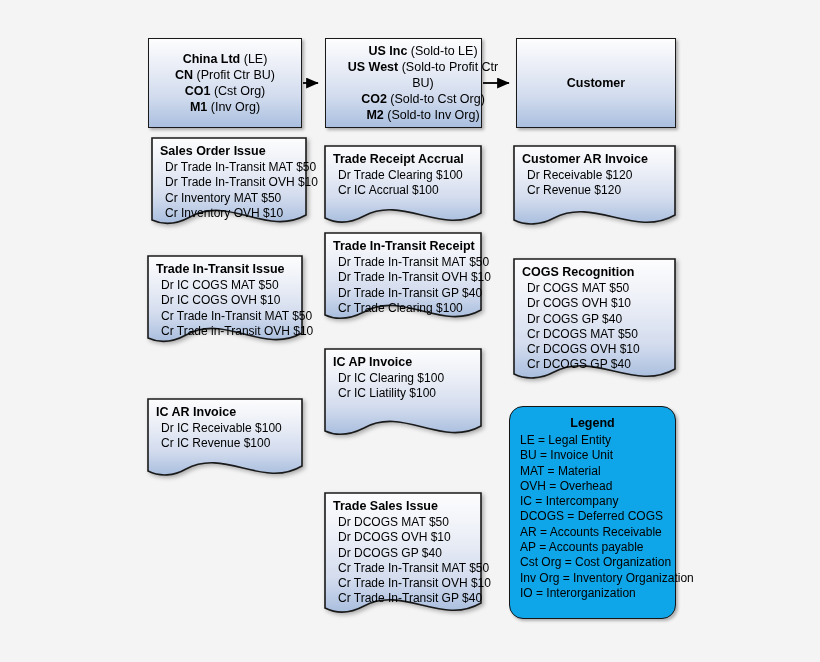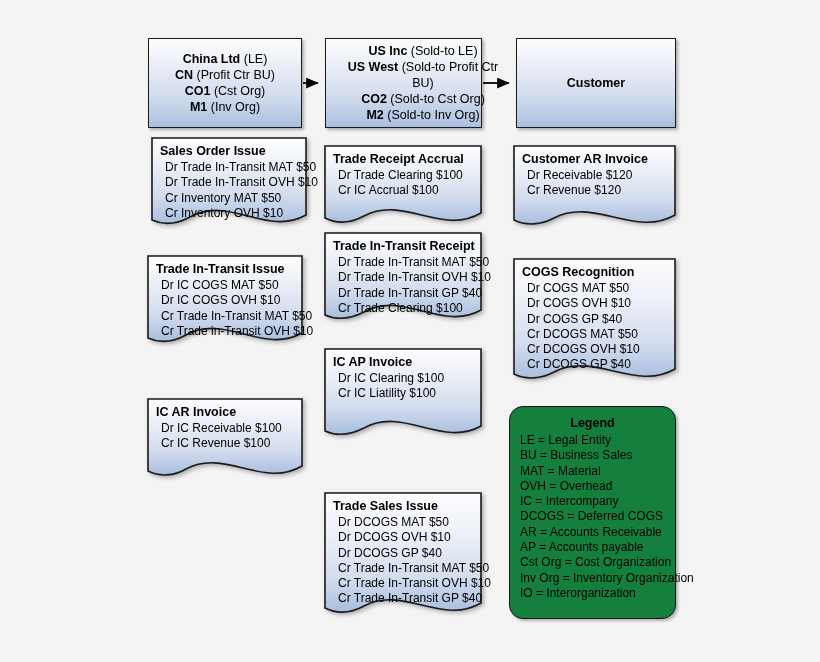--- a/index.html
+++ b/index.html
@@ -74,21 +74,21 @@
   .doc .doc-line {
     white-space: nowrap;
     padding-left: 5px;
   }
 
   
   .legend {
     position: absolute;
     border: 1.6px solid #151515;
     border-radius: 14px;
-    background: #15803d;
+    background: #0ea5e9;
     box-shadow: 2px 2px 3px rgba(0,0,0,0.28);
     box-sizing: border-box;
     padding: 9px 0 8px 0;
   }
   .legend-title {
     text-align: center;
     font-weight: bold;
     font-size: 12.5px;
     margin-bottom: 3px;
   }
@@ -333,21 +333,21 @@
       <div class="doc-line">Dr DCOGS GP $40</div>
       <div class="doc-line">Cr Trade In-Transit MAT $50</div>
       <div class="doc-line">Cr Trade In-Transit OVH $10</div>
       <div class="doc-line">Cr Trade In-Transit GP $40</div>
     </div>
   </div>
 
   <div class="legend" id="legend-box" style="left:509px; top:406px; width:167px; height:213px;">
     <div class="legend-title">Legend</div>
     <div class="legend-line">LE = Legal Entity</div>
-    <div class="legend-line">BU = Business Sales</div>
+    <div class="legend-line">BU = Invoice Unit</div>
     <div class="legend-line">MAT = Material</div>
     <div class="legend-line">OVH = Overhead</div>
     <div class="legend-line">IC = Intercompany</div>
     <div class="legend-line">DCOGS = Deferred COGS</div>
     <div class="legend-line">AR = Accounts Receivable</div>
     <div class="legend-line">AP = Accounts payable</div>
     <div class="legend-line">Cst Org = Cost Organization</div>
     <div class="legend-line">Inv Org = Inventory Organization</div>
     <div class="legend-line">IO = Interorganization</div>
   </div>

